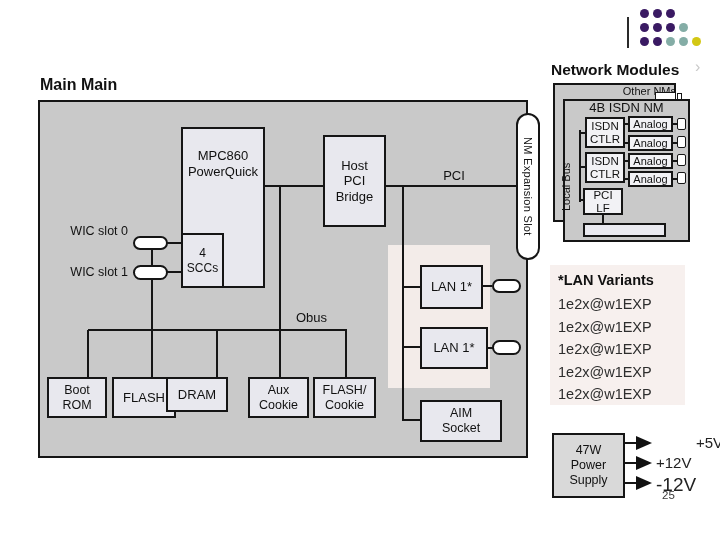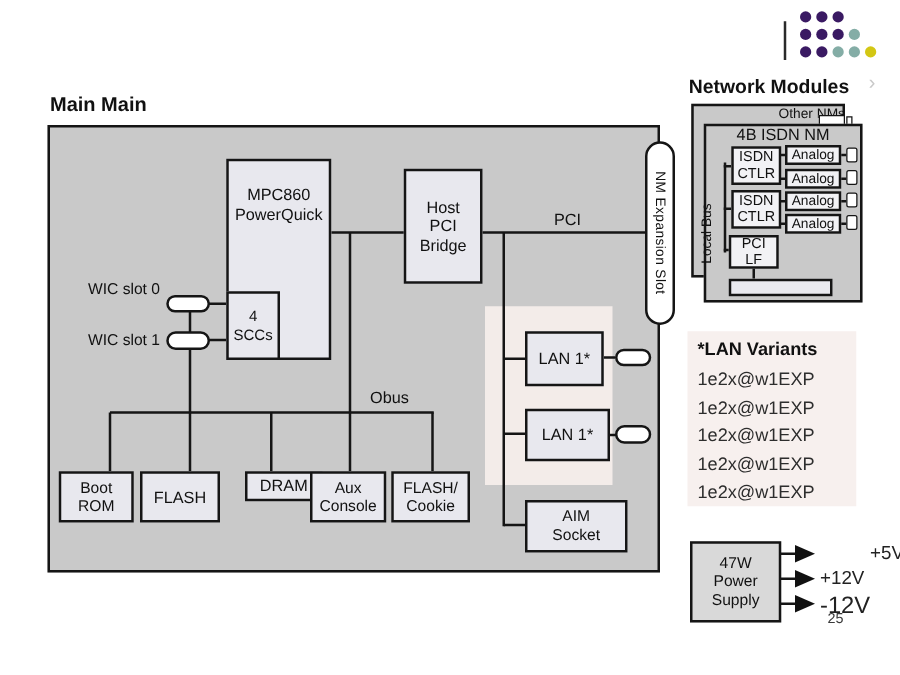--- a/index.html
+++ b/index.html
@@ -82,23 +82,23 @@
   <div class="abs box" style="left:323px;top:135px;width:63px;height:92px;">Host
 PCI
 Bridge</div>
   <div class="abs box" style="left:420px;top:265px;width:63px;height:44px;">LAN 1*</div>
   <div class="abs box" style="left:420px;top:327px;width:68px;height:42px;">LAN 1*</div>
   <div class="abs box" style="left:420px;top:400px;width:82px;height:42px;font-size:12.5px;">AIM
 Socket</div>
   <div class="abs box" style="left:47px;top:377px;width:60px;height:41px;font-size:12.5px;">Boot
 ROM</div>
   <div class="abs box" style="left:112px;top:377px;width:64px;height:41px;">FLASH</div>
-  <div class="abs box" style="left:196px;top:377px;width:62px;height:24px;">DRAM</div>
+  <div class="abs box" style="left:166px;top:377px;width:62px;height:35px;">DRAM</div>
   <div class="abs box" style="left:248px;top:377px;width:61px;height:41px;font-size:12.5px;">Aux
-Console</div>
+Cookie</div>
   <div class="abs box" style="left:313px;top:377px;width:63px;height:41px;font-size:12.5px;">FLASH/
 Cookie</div>
 
   <div class="abs pill" style="left:133px;top:236px;width:35px;height:14px;"></div>
   <div class="abs pill" style="left:133px;top:265px;width:35px;height:15px;"></div>
   <div class="abs lbl" style="left:48px;top:224px;width:80px;text-align:right;font-size:12.5px;">WIC slot 0</div>
   <div class="abs lbl" style="left:48px;top:265px;width:80px;text-align:right;font-size:12.5px;">WIC slot 1</div>
 
   <div class="abs lbl" style="left:434px;top:169px;width:40px;text-align:center;font-size:13px;">PCI</div>
   <div class="abs lbl" style="left:296px;top:311px;font-size:13px;">Obus</div>

